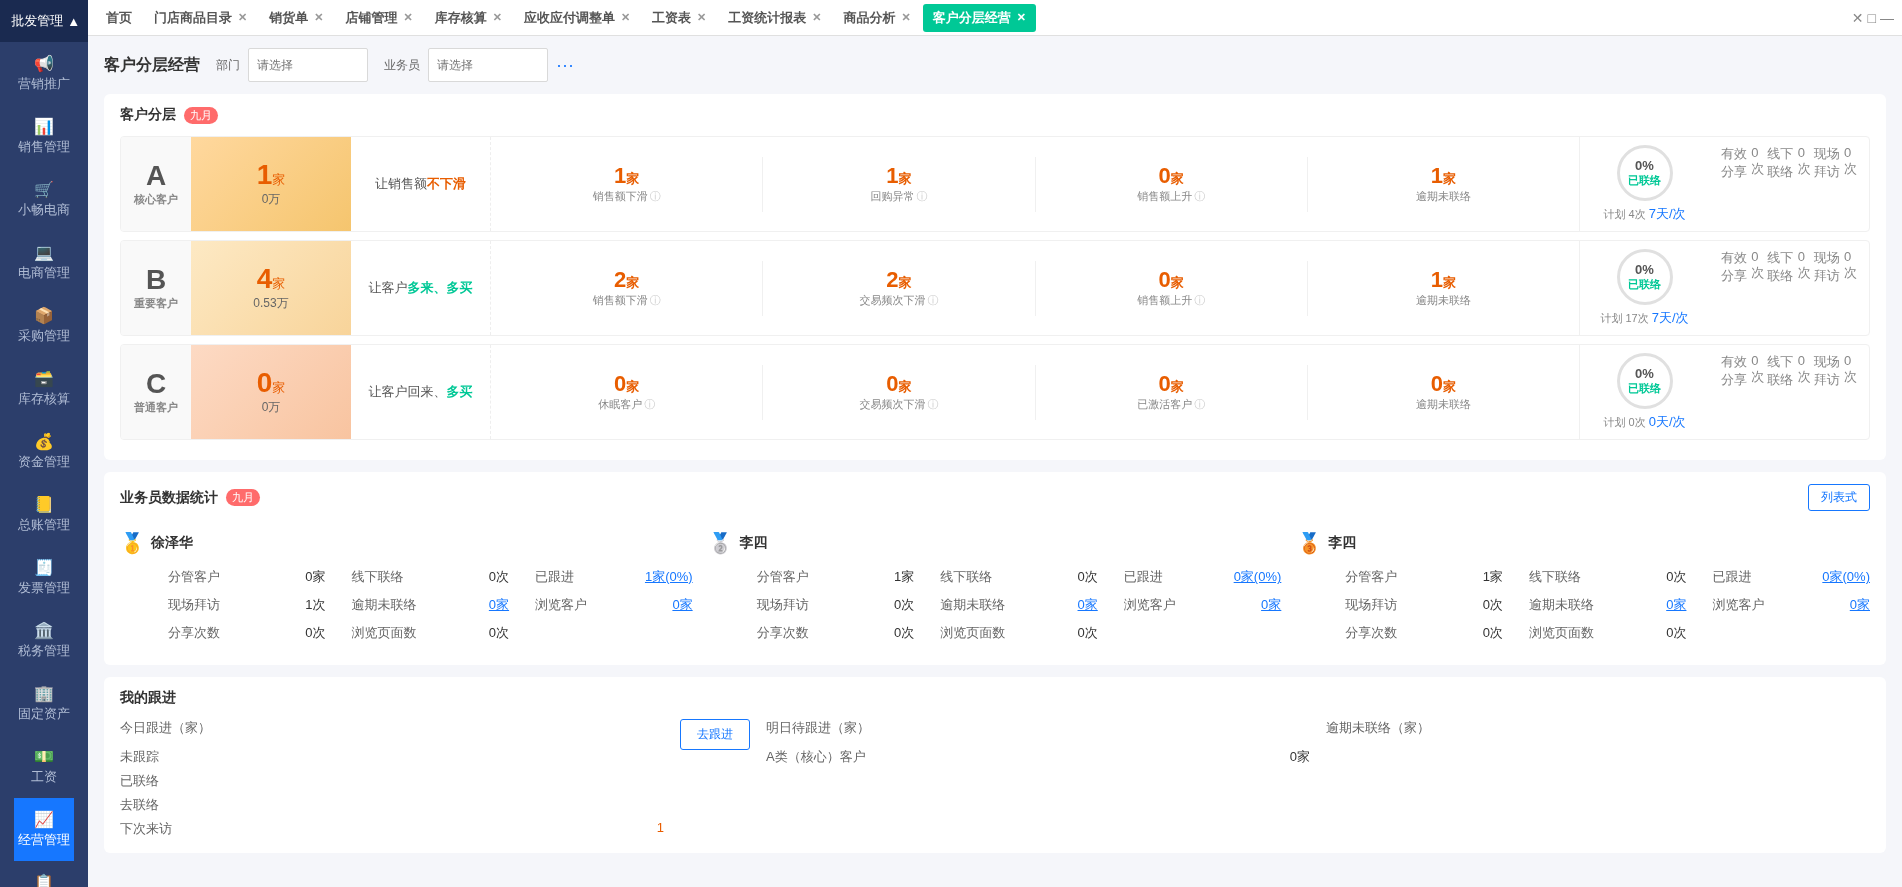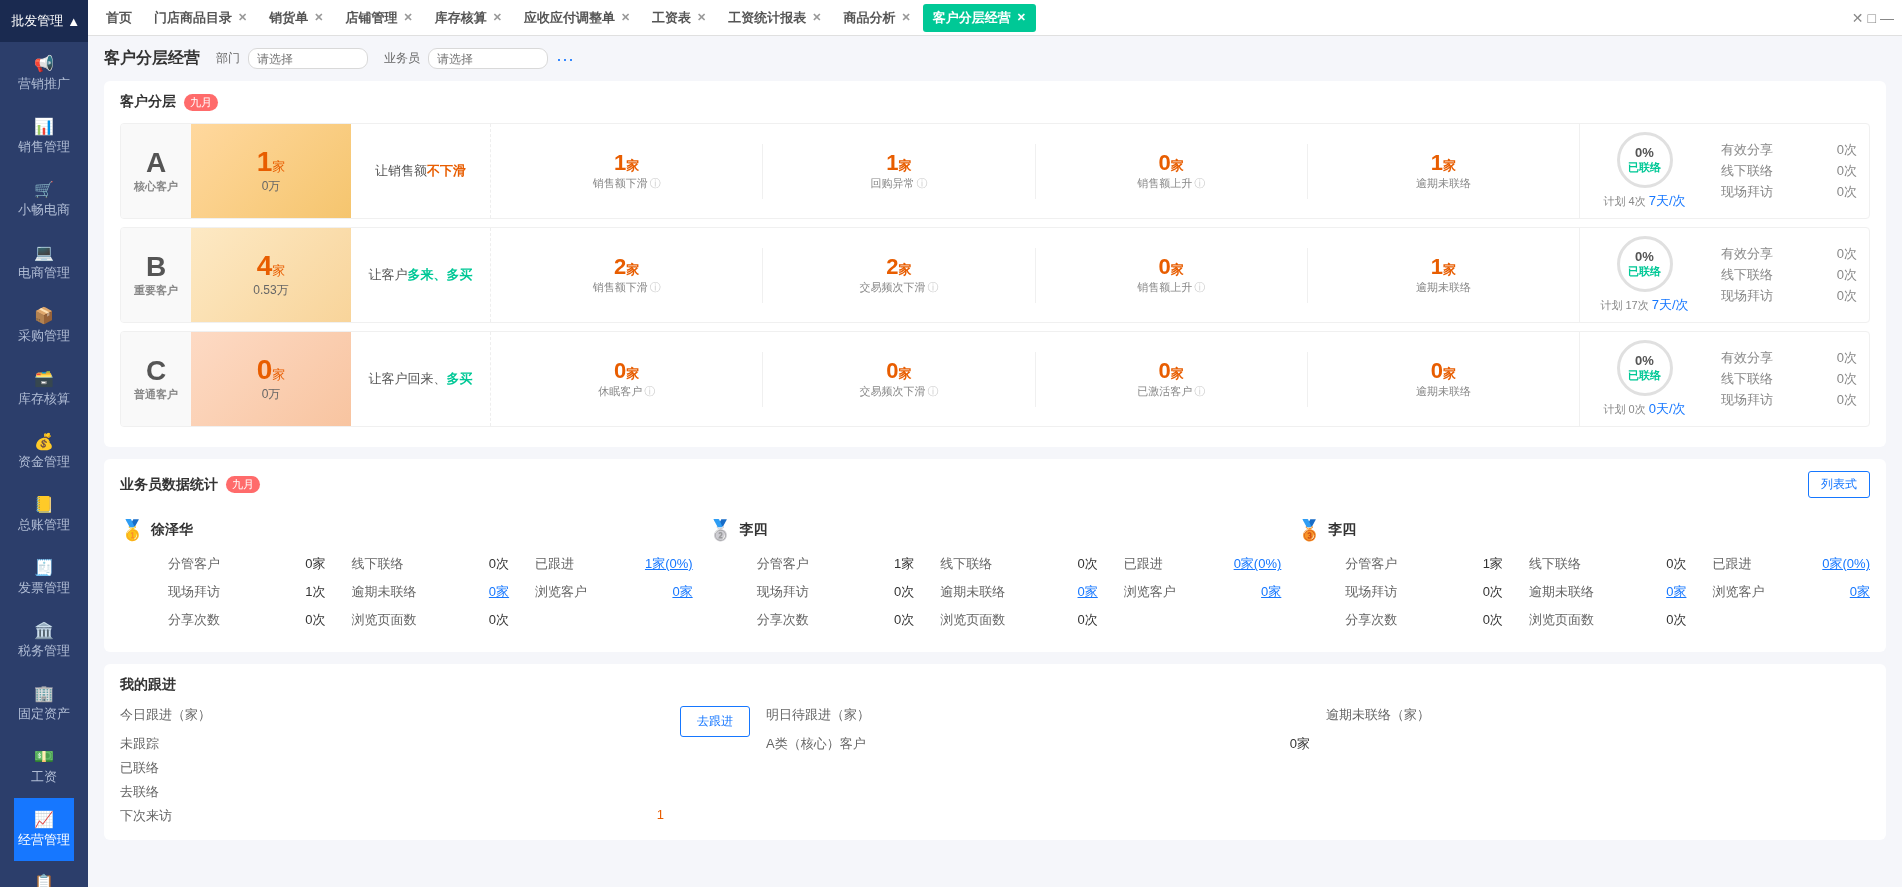--- a/index.html
+++ b/index.html
@@ -99,28 +99,28 @@
       color: #333;
     }
     .filter-group {
       display: flex;
       align-items: center;
       gap: 8px;
     }
     .filter-label { color: #666; font-size: 12px; }
     .filter-select {
       border: 1px solid #d9d9d9;
-      border-radius: 9px;
+      border-radius: 2px;
       padding: 3px 8px;
       font-size: 12px;
       color: #999;
       background: #fff;
       width: 120px;
       cursor: pointer;
-      height: 21px;
+      height: 34px;
     }
     .filter-more { color: #1677ff; cursor: pointer; font-size: 18px; line-height: 1; }
 
     
     .section {
       background: #fff;
       border-radius: 6px;
       padding: 12px 16px;
       margin-bottom: 12px;
     }
@@ -245,21 +245,20 @@
       margin-bottom: 4px;
     }
     .contact-circle .already { color: #00c896; font-size: 11px; }
     .contact-plan { font-size: 11px; color: #888; text-align: left; }
     .contact-plan a { color: #1677ff; text-decoration: none; }
 
     .tier-right {
       flex-shrink: 0;
       width: 160px;
       display: flex;
-      flex-direction: column;
       justify-content: center;
       padding: 8px 12px;
       font-size: 11px;
       color: #888;
       gap: 3px;
     }
     .tier-right-item { display: flex; justify-content: space-between; }
     .tier-right-val { color: #888; }
 
     

